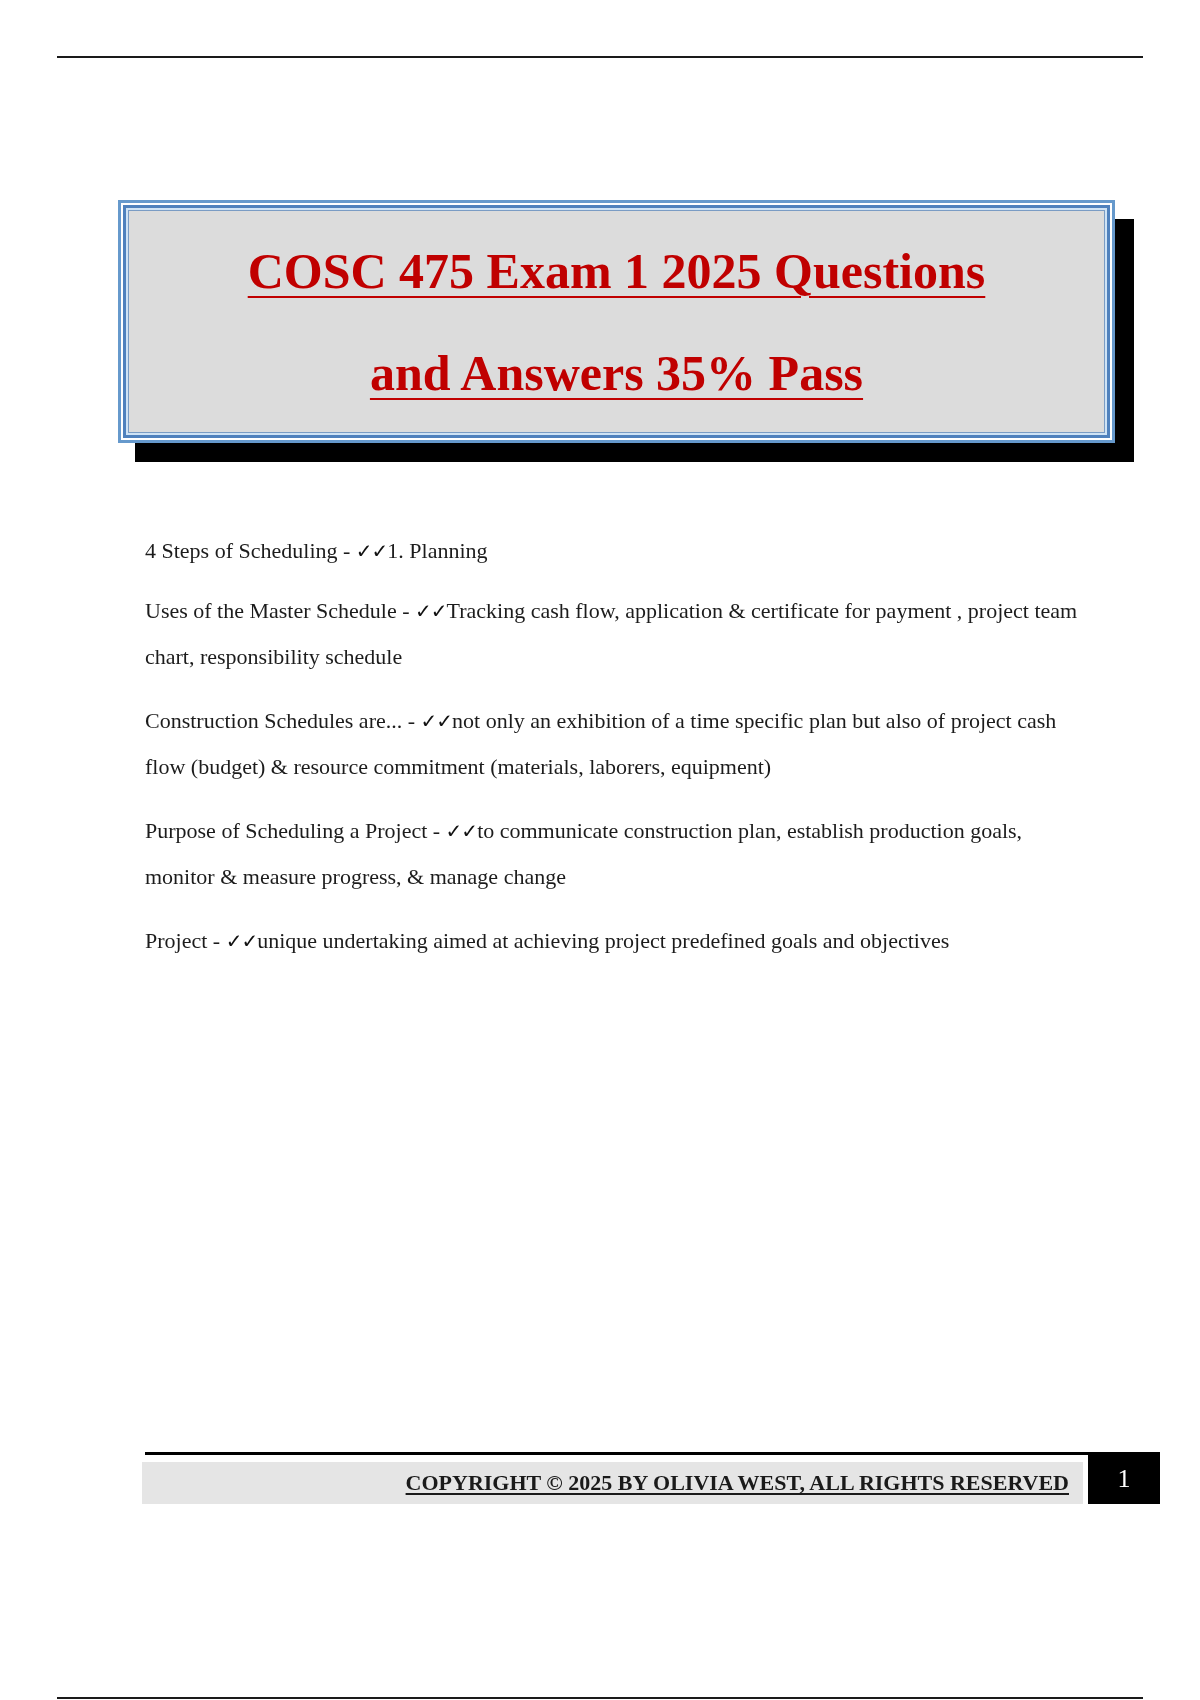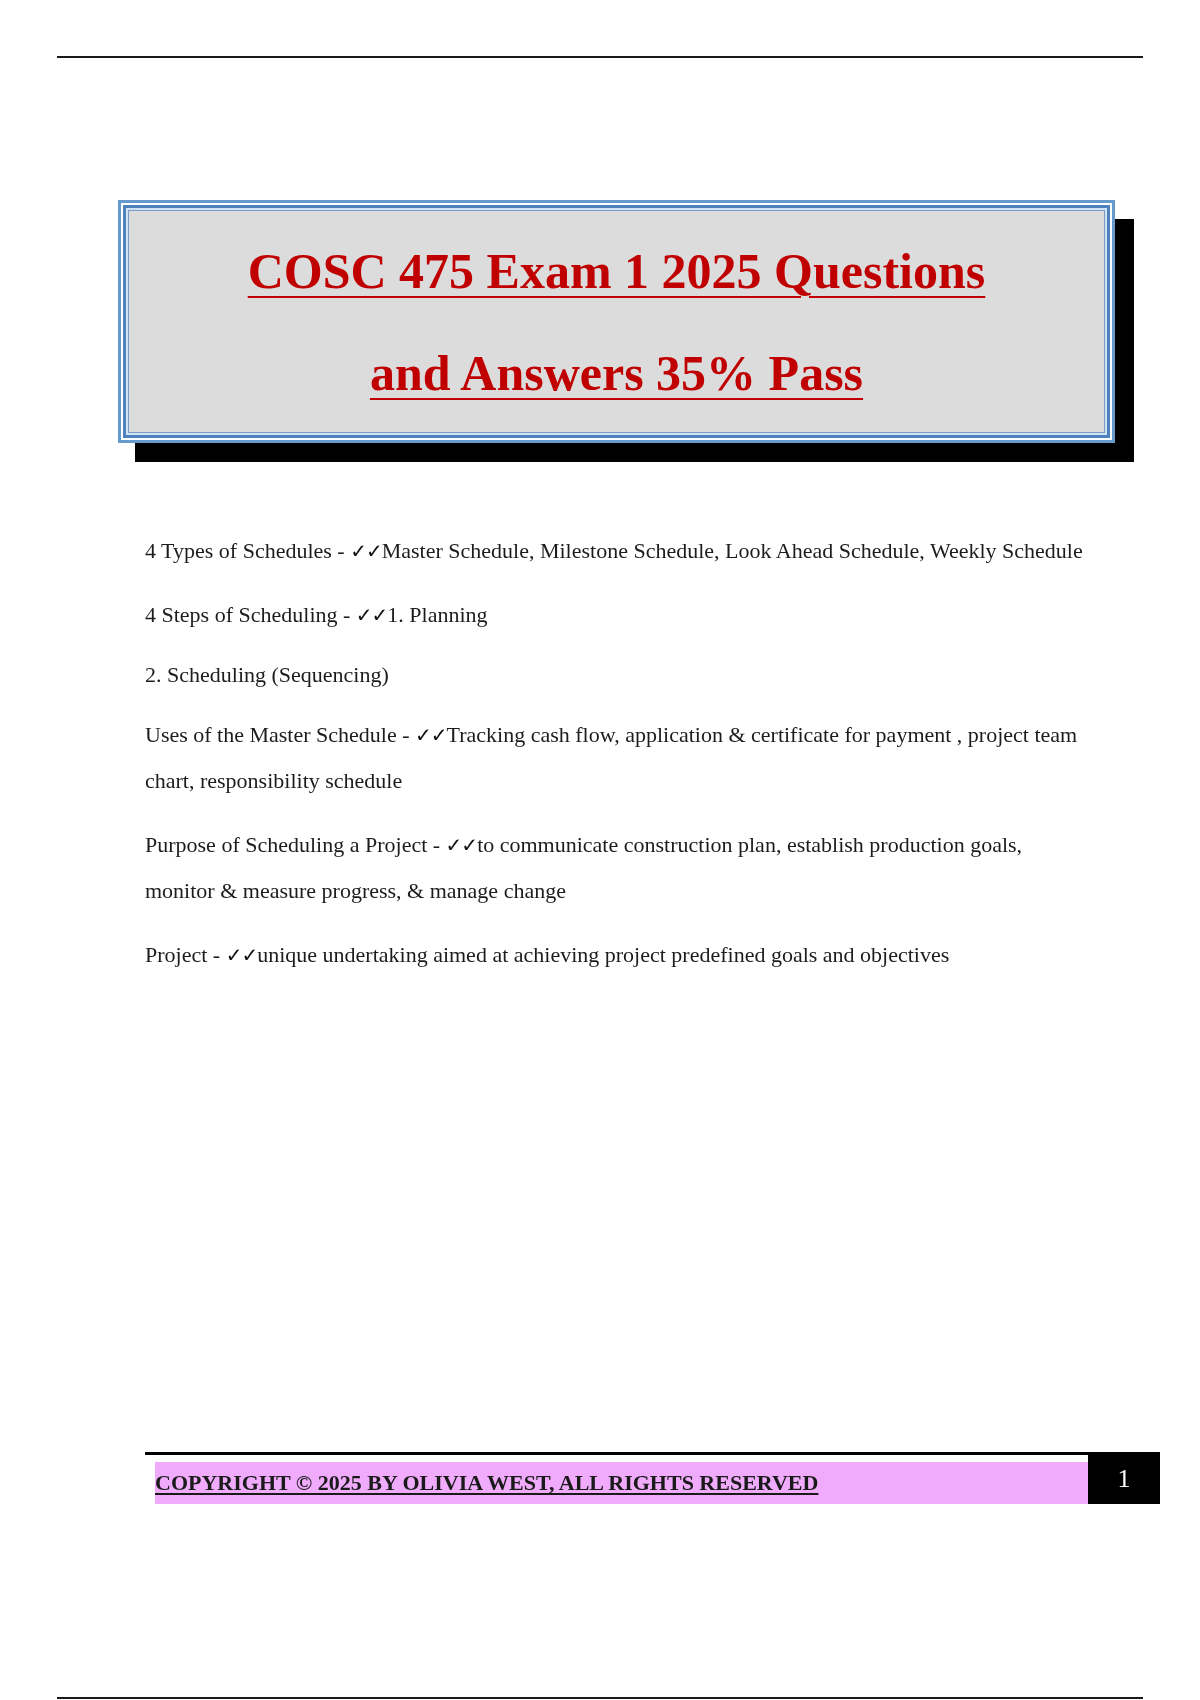--- a/index.html
+++ b/index.html
@@ -105,28 +105,28 @@
     .footer-rule {
       position: absolute;
       left: 145px;
       top: 1452px;
       width: 1015px;
       height: 3px;
       background: #000000;
     }
     .footer-band {
       position: absolute;
-      left: 155px;
+      left: 142px;
       top: 1462px;
       width: 941px;
       height: 42px;
-      background: #f0abfc;
+      background: #e5e5e5;
       display: flex;
       align-items: center;
-      justify-content: flex-start;
+      justify-content: flex-end;
       box-sizing: border-box;
       padding-right: 14px;
     }
     .footer-text {
       font-family: "Liberation Serif", "DejaVu Serif", serif;
       font-weight: bold;
       font-size: 22px;
       color: #1a1a1a;
       text-decoration: underline;
       text-underline-offset: 3px;
@@ -156,29 +156,28 @@
 <div class="title-box">
   <div class="title-inner">
     <div class="title-core">
       <div class="title-line">COSC 475 Exam 1 2025 Questions</div>
       <div class="title-line">and Answers 35% Pass</div>
     </div>
   </div>
 </div>
 
 <div class="content">
-  <p class="qa">
-    <span> 4 Types of Schedules - </span><span class="check">✓✓</span><span>Master Schedule, Milestone Schedule, Look Ahead Schedule, Weekly Schedule</span>
-  </p>
   <p class="qa single">
     <span>4 Steps of Scheduling - </span><span class="check">✓✓</span><span>1. Planning</span>
   </p>
-  <p class="qa single">2. Scheduling (Sequencing)</p>
   <p class="qa">
     <span>Uses of the Master Schedule - </span><span class="check">✓✓</span><span>Tracking cash flow, application &amp; certificate for payment , project team chart, responsibility schedule</span>
+  </p>
+  <p class="qa">
+    <span>Construction Schedules are... - </span><span class="check">✓✓</span><span>not only an exhibition of a time specific plan but also of project cash flow (budget) &amp; resource commitment (materials, laborers, equipment)</span>
   </p>
   <p class="qa">
     <span>Purpose of Scheduling a Project - </span><span class="check">✓✓</span><span>to communicate construction plan, establish production goals, monitor &amp; measure progress, &amp; manage change</span>
   </p>
   <p class="qa">
     <span>Project - </span><span class="check">✓✓</span><span>unique undertaking aimed at achieving project predefined goals and objectives</span>
   </p>
 </div>
 
 <div class="footer-rule"></div>

